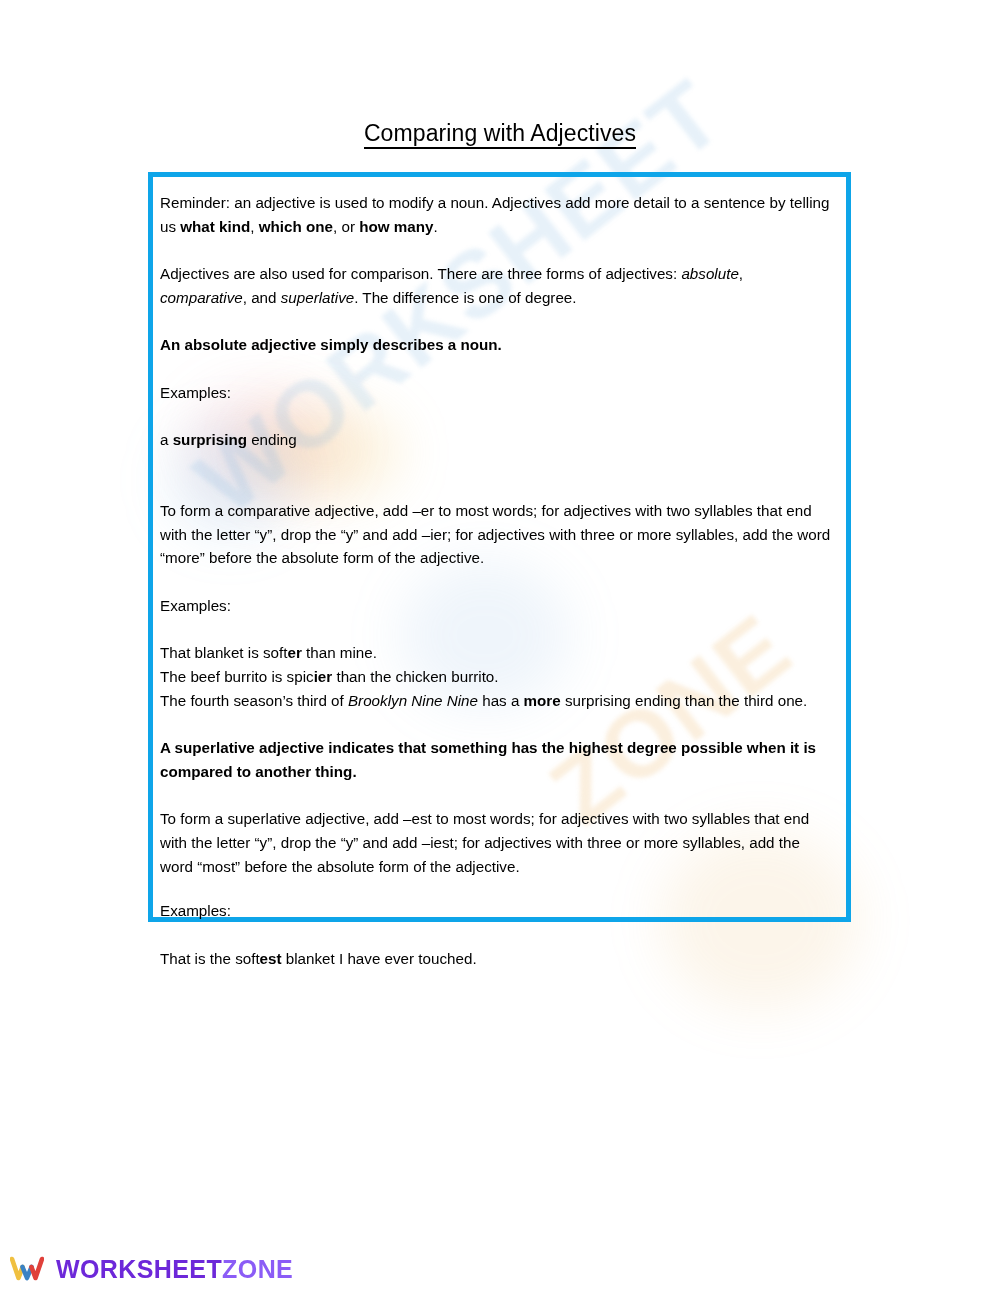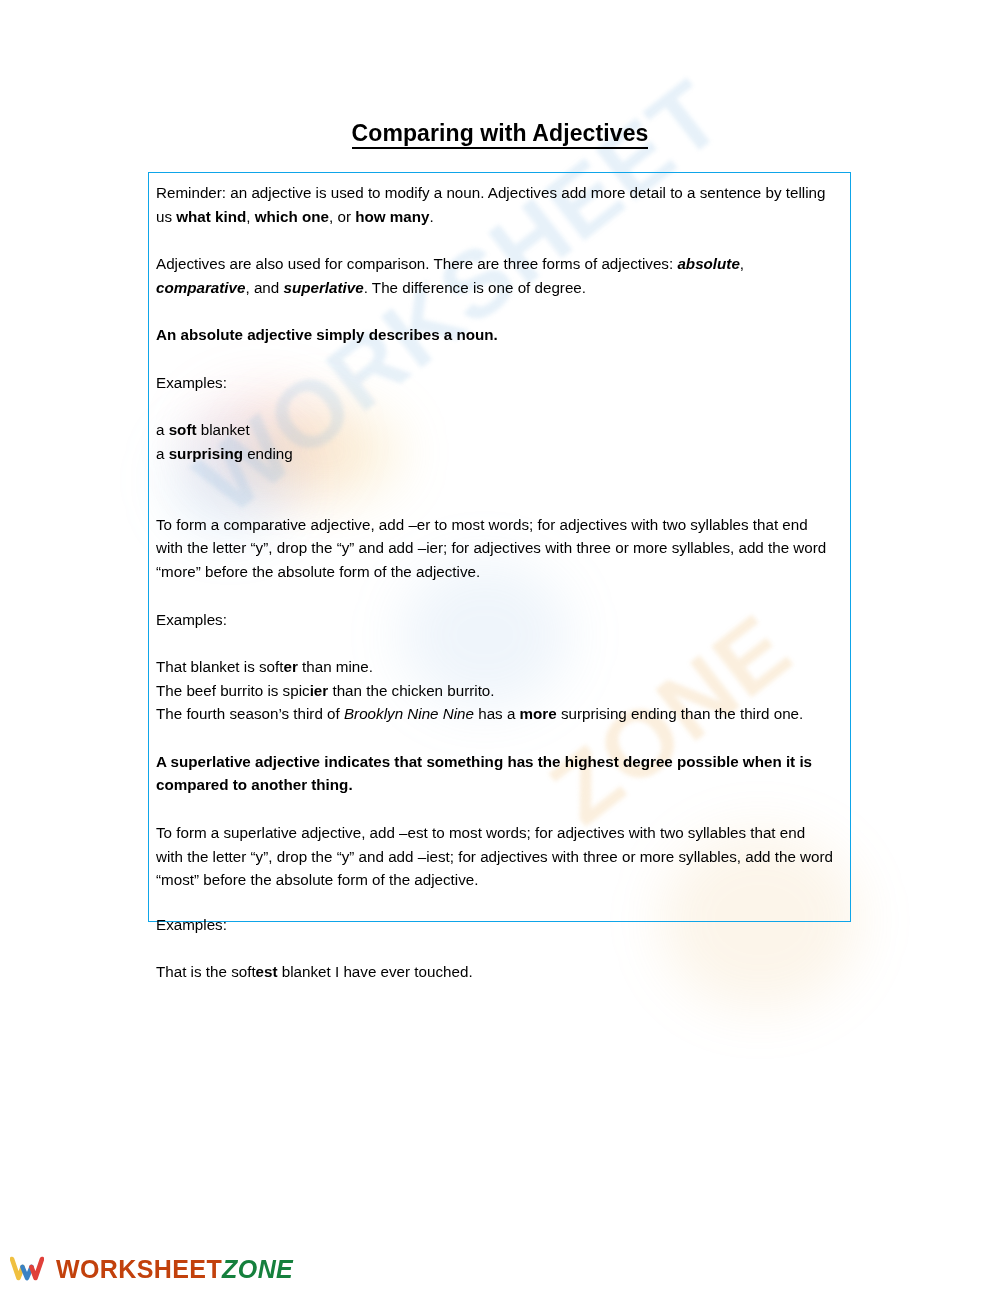--- a/index.html
+++ b/index.html
@@ -79,58 +79,58 @@
   }
 
   
   .page-title {
     position: absolute;
     left: 0;
     top: 120px;
     width: 1000px;
     text-align: center;
     font-size: 23px;
-    font-weight: 700;
+    font-weight: 400;
     letter-spacing: 0.1px;
     z-index: 2;
   }
   .page-title span {
     border-bottom: 2px solid #000;
     padding-bottom: 1px;
   }
 
   
   .content-box {
     position: absolute;
     left: 148px;
     top: 172px;
     width: 703px;
     height: 750px;
     box-sizing: border-box;
-    border: 1px solid #0ea5e9;
+    border: 5px solid #0ea5e9;
     background: transparent;
-    padding: 8px 14px 0 7px;
+    padding: 14px 14px 0 7px;
     z-index: 1;
   }
 
   .para {
     font-size: 15.2px;
     line-height: 23.7px;
     margin: 0;
     text-align: left;
   }
   .spacer {
     height: 23.7px;
   }
   .spacer-sm {
     height: 21px;
   }
   b { font-weight: 700; }
   i { font-style: italic; text-align: center; }
-  .bi { font-weight: 700; font-style: italic; }
+  .bi { font-weight: 400; font-style: italic; }
 
   
   .footer-logo {
     position: absolute;
     left: 10px;
     top: 1256px;
     display: flex;
     align-items: center;
     z-index: 2;
   }
@@ -140,22 +140,22 @@
     margin-right: 12px;
     flex: none;
   }
   .logo-text {
     font-size: 25px;
     font-weight: 700;
     letter-spacing: 0.4px;
     line-height: 1;
     white-space: nowrap;
   }
-  .logo-worksheet { color: #c2410c; }
-  .logo-zone { color: #15803d; font-style: italic; }
+  .logo-worksheet { color: #6d28d9; }
+  .logo-zone { color: #8b5cf6; }
 </style>
 </head>
 <body>
 
 <div class="watermark-layer">
   <div class="wm-blob wm-blob-pink"></div>
   <div class="wm-blob wm-blob-yellow"></div>
   <div class="wm-blob wm-blob-blue"></div>
   <div class="wm-blob wm-blob-blue2"></div>
   <div class="wm-blob wm-blob-orange2"></div>
@@ -178,21 +178,20 @@
   <div class="spacer"></div>
 
   <p class="para"><b>An absolute adjective simply describes a noun.</b></p>
 
   <div class="spacer"></div>
 
   <p class="para">Examples:</p>
 
   <div class="spacer"></div>
 
-  <p class="para"><span>a </span><b>soft</b><span> blanket</span></p>
 
 
   <p class="para"><span>a </span><b>surprising</b><span> ending</span></p>
 
   <div class="spacer"></div>
 
 
   <div class="spacer"></div>
 
   <p class="para">To form a comparative adjective, add –er to most words; for adjectives with two syllables that end with the letter “y”, drop the “y” and add –ier; for adjectives with three or more syllables, add the word “more” before the absolute form of the adjective.</p>

